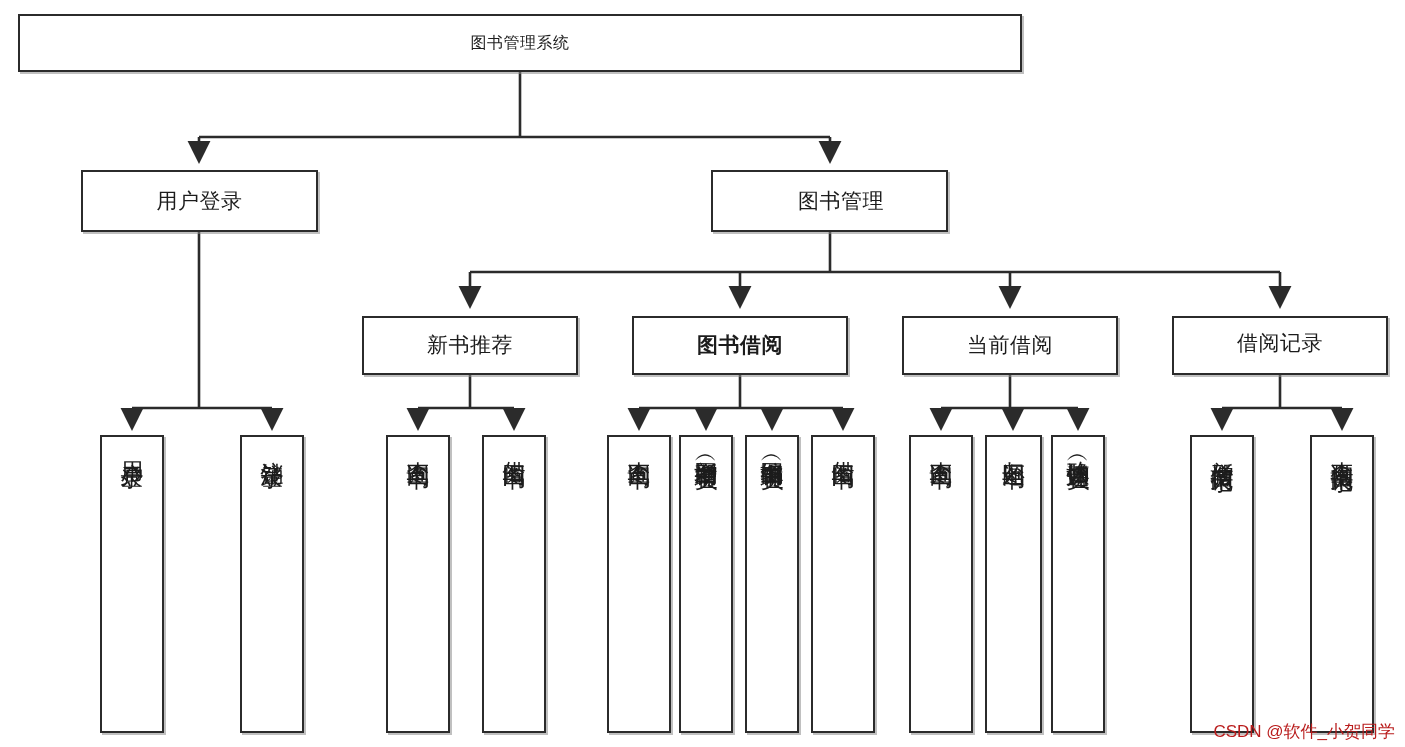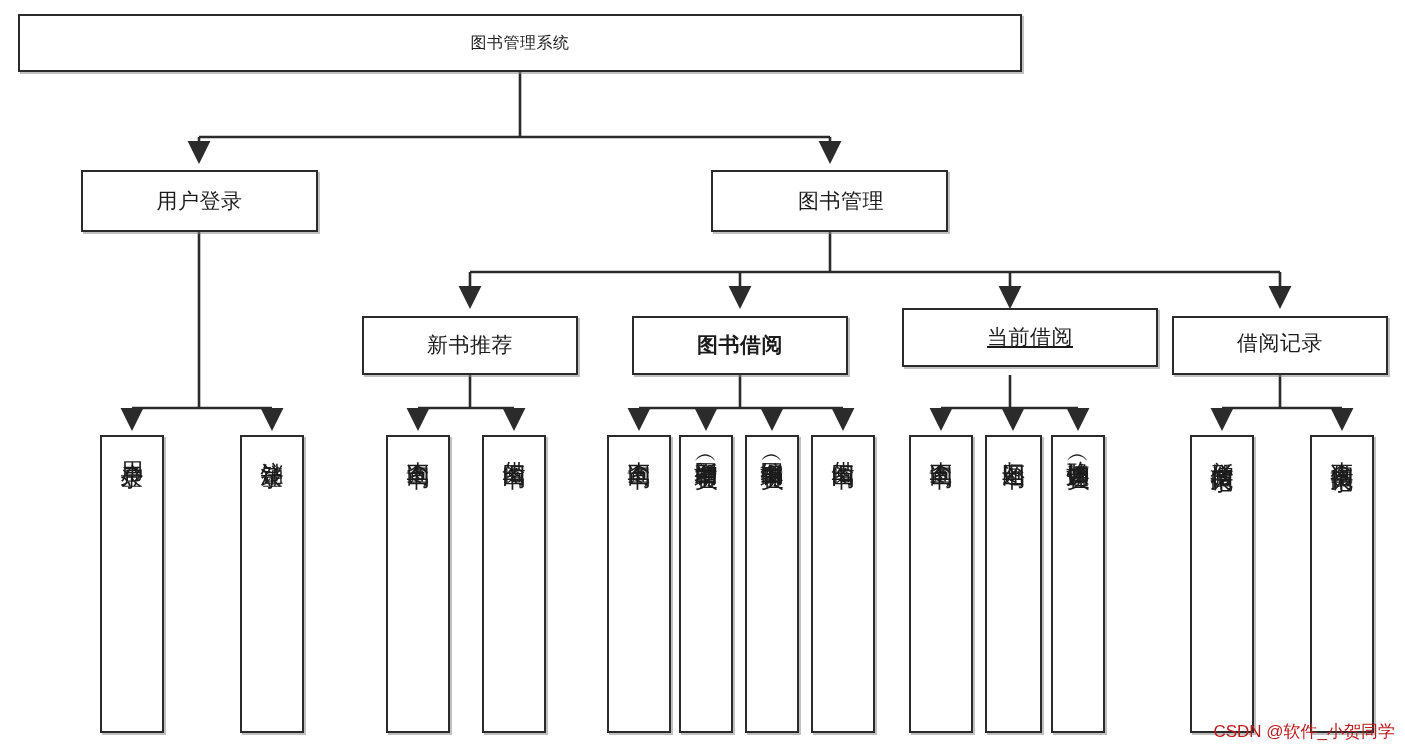--- a/index.html
+++ b/index.html
@@ -137,21 +137,21 @@
   </div>
 
   <div class="node" style="left:362px;top:316px;width:216px;height:59px;">
     <span class="label">新书推荐</span>
   </div>
 
   <div class="node" style="left:632px;top:316px;width:216px;height:59px;font-weight:bold;">
     <span class="label">图书借阅</span>
   </div>
 
-  <div class="node" style="left:902px;top:308px;width:256px;height:59px;text-decoration:underline;">
+  <div class="node" style="left:902px;top:316px;width:216px;height:59px;">
     <span class="label">当前借阅</span>
   </div>
 
   <div class="node" style="left:1172px;top:316px;width:216px;height:59px;font-family:Liberation Mono, monospace;">
     <span class="label">借阅记录</span>
   </div>
 
   <div class="node leaf" style="left:100px;top:435px;width:64px;height:298px;">
     <span class="label">用户登录</span>
   </div>

